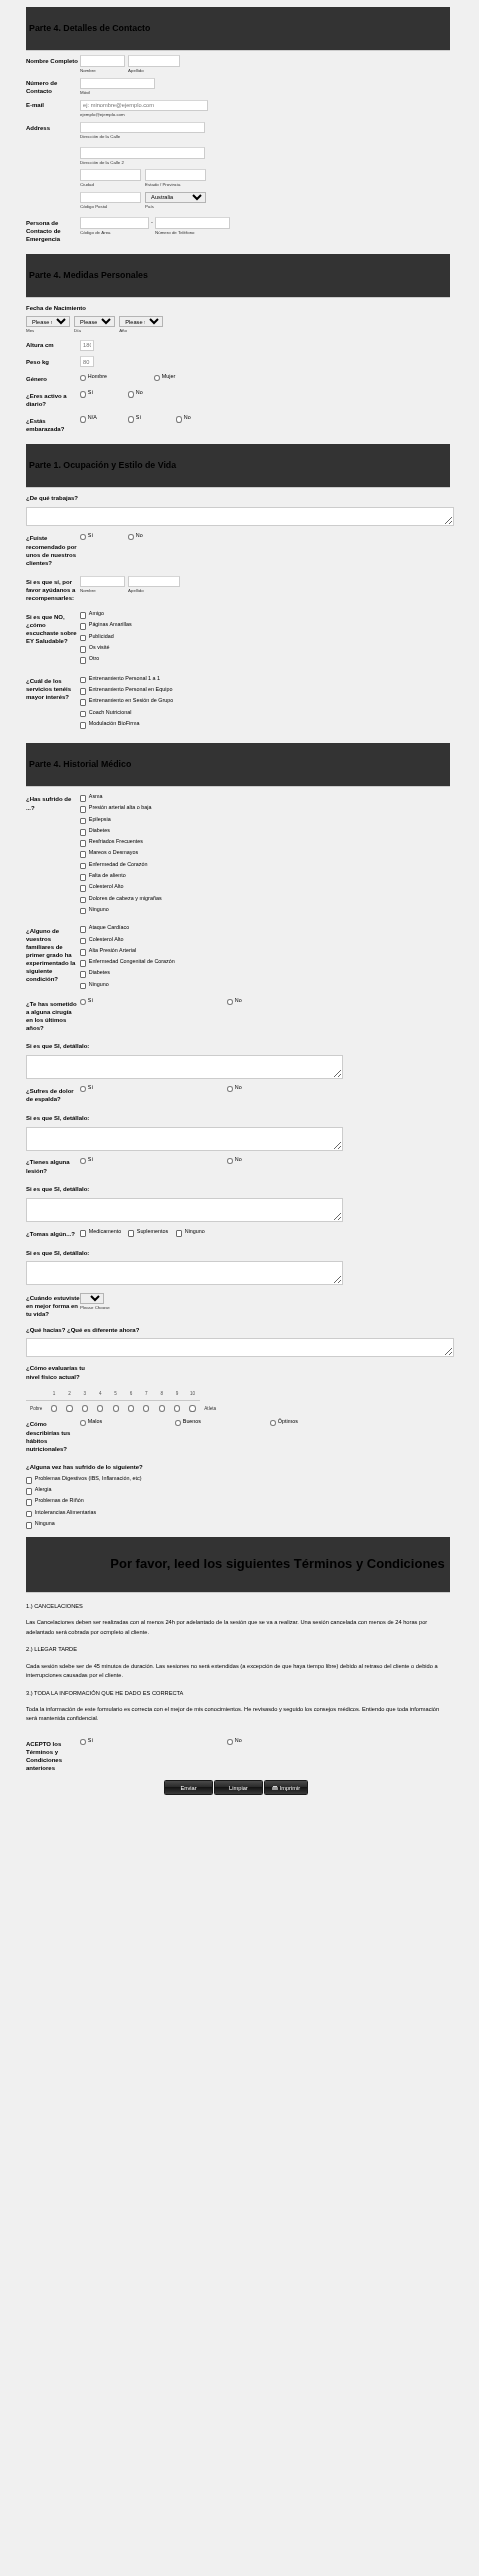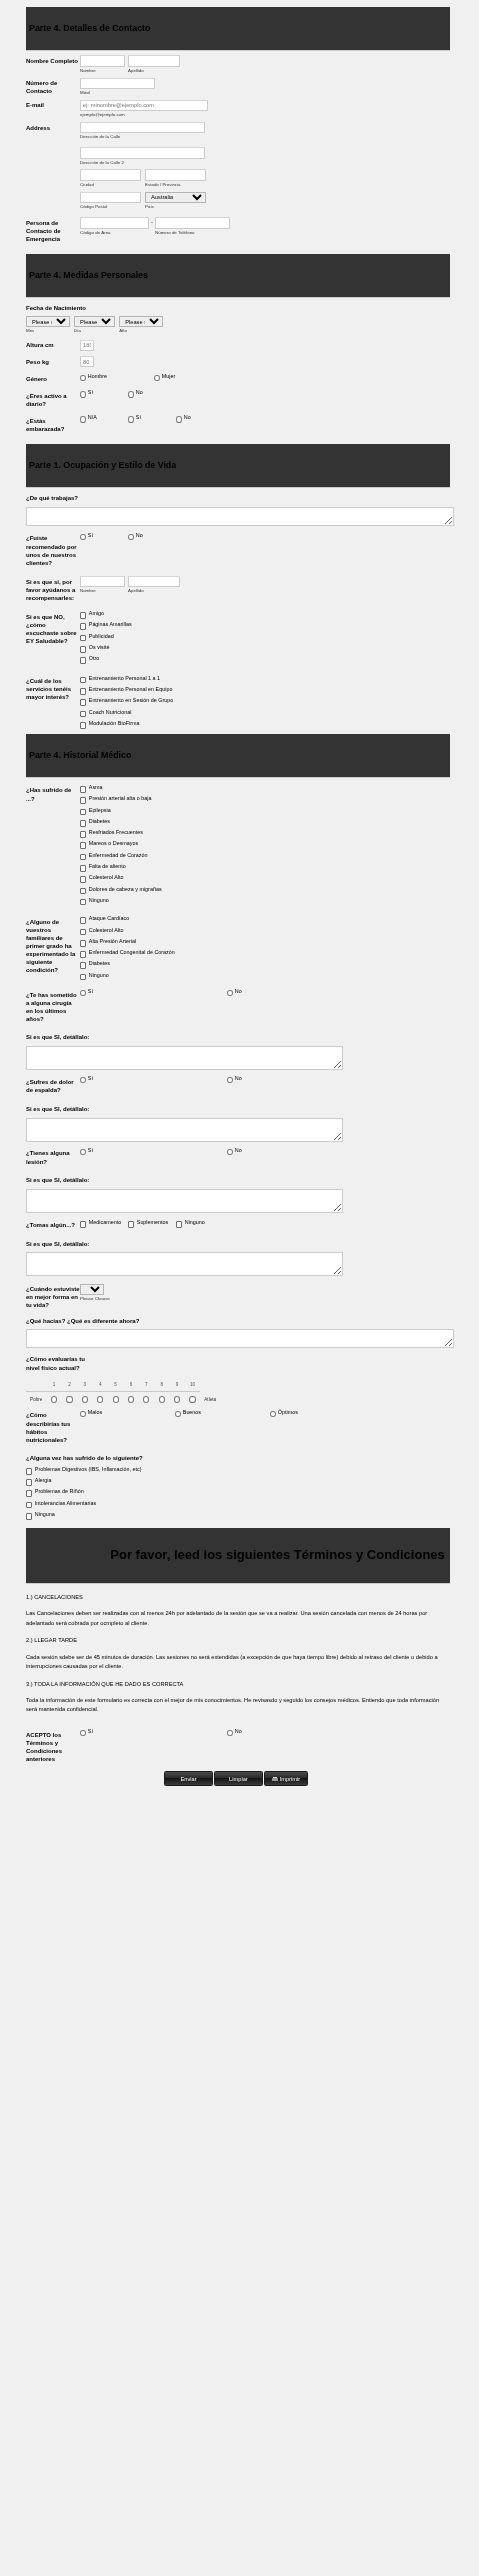--- a/index.html
+++ b/index.html
@@ -520,21 +520,21 @@
         <span class="checkbox"></span>
         <span class="clabel">Coach Nutricional</span>
       </div>
       <div class="check-item">
         <span class="checkbox"></span>
         <span class="clabel">Modulación BioFirma</span>
       </div>
     </div>
   </div>
 
-  <div class="section-header" style="margin-top:1px">
+  <div class="section-header" style="margin-top:10px">
     <div class="sh-text">Parte 4. Historial Médico</div>
   </div>
 
   <div class="row" style="padding-top:7.2px">
     <div class="lbl">¿Has sufrido de ...?</div>
     <div class="fields check-list">
       <div class="check-item">
         <span class="checkbox"></span>
         <span class="clabel">Asma</span>
       </div>

